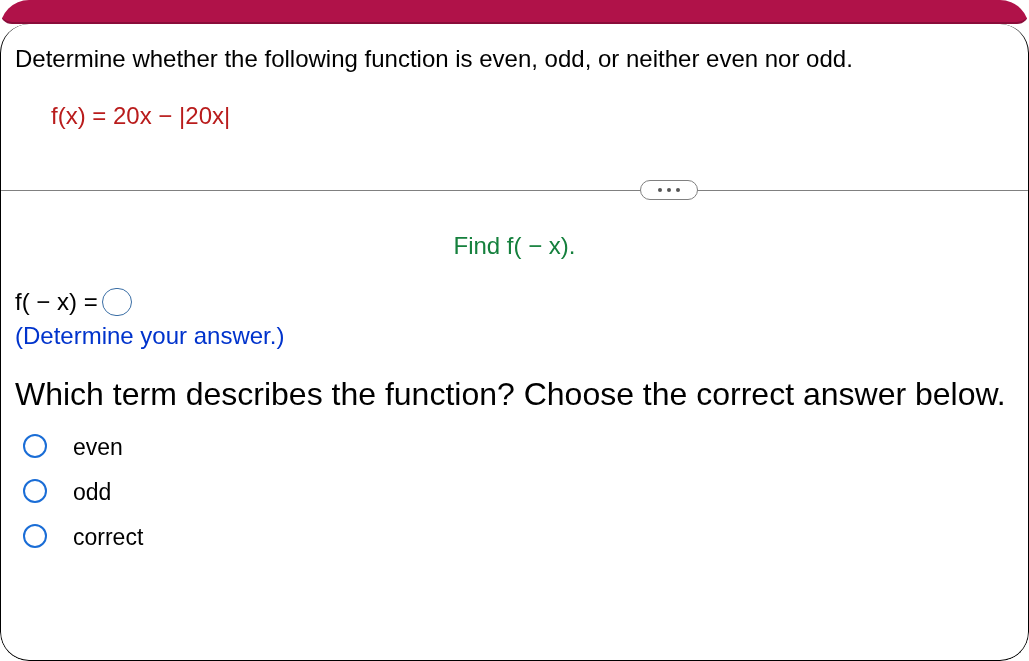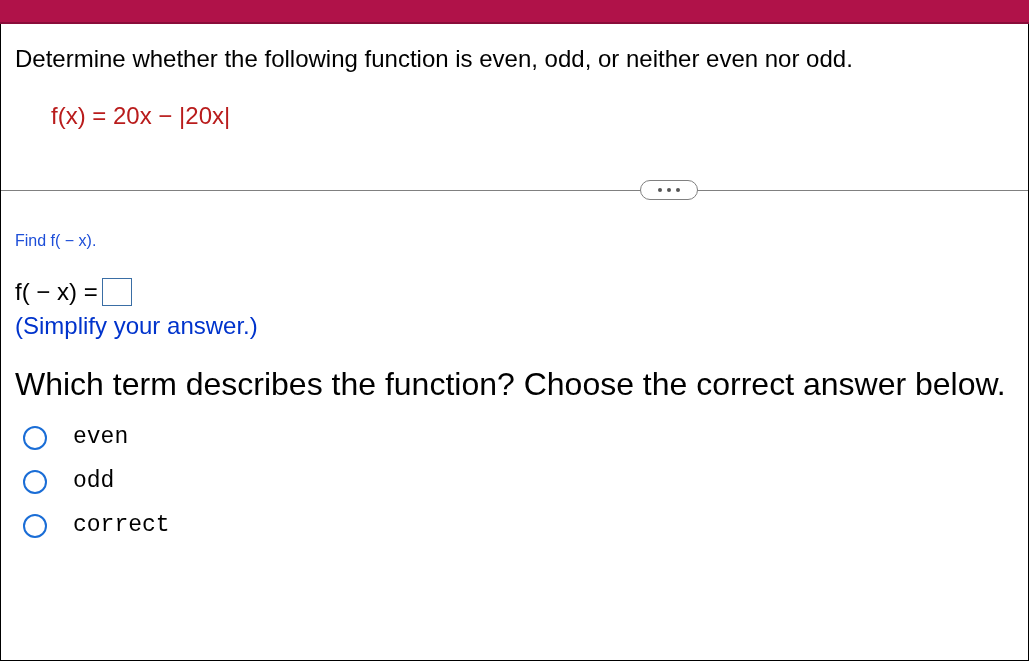--- a/index.html
+++ b/index.html
@@ -1,18 +1,19 @@
 <!DOCTYPE html>
 <html><head>
   <meta charset="utf-8">
   <style>
     * {
       margin: 0;
       padding: 0;
       box-sizing: border-box;
+      border-radius: 29px;
     }
     body {
       font-family: Arial, Helvetica, sans-serif;
       background: #fff;
       width: 1029px;
       height: 661px;
       overflow: hidden;
     }
     .top-bar {
       background: #b01249;
@@ -75,23 +76,24 @@
       width: 4px;
       height: 4px;
       background: #555;
       border-radius: 50%;
       margin: 0 2.5px;
     }
     .answer-section {
       padding: 0 14px;
     }
     .find-text {
-      font-size: 16px;
-      color: #1d4ed8;
+      font-size: 24px;
+      color: #15803d;
       margin-bottom: 28px;
+      text-align: center;
     }
     .input-row {
       font-size: 24px;
       color: #000;
       display: flex;
       align-items: center;
       gap: 4px;
       margin-bottom: 6px;
     }
     .answer-box {
@@ -109,24 +111,23 @@
     .mc-question {
       font-size: 32px;
       color: #000;
       margin-bottom: 21px;
     }
     .options {
       padding-left: 8px;
     }
     .option-row {
       display: flex;
-      align-items: flex-end;
+      align-items: flex-start;
       margin-bottom: 18px;
       cursor: pointer;
-      font-family: Liberation Mono, monospace;
     }
     .radio-circle {
       width: 24px;
       height: 24px;
       border: 2.5px solid #1a6dd6;
       border-radius: 50%;
       margin-right: 26px;
       flex-shrink: 0;
     }
     .option-label {
@@ -154,21 +155,21 @@
     </div>
   </div>
 
   <div class="answer-section">
     <div class="find-text">Find f( − x).</div>
 
     <div class="input-row">
       <span>f( − x) =</span>
       <span class="answer-box" value=""></span>
     </div>
-    <div class="hint-text">(Simplify your answer.)</div>
+    <div class="hint-text">(Determine your answer.)</div>
 
     <div class="mc-question">Which term describes the function? Choose the correct answer below.</div>
 
     <div class="options">
       <div class="option-row">
         <div class="radio-circle"></div>
         <div class="option-label">even</div>
       </div>
       <div class="option-row">
         <div class="radio-circle"></div>

